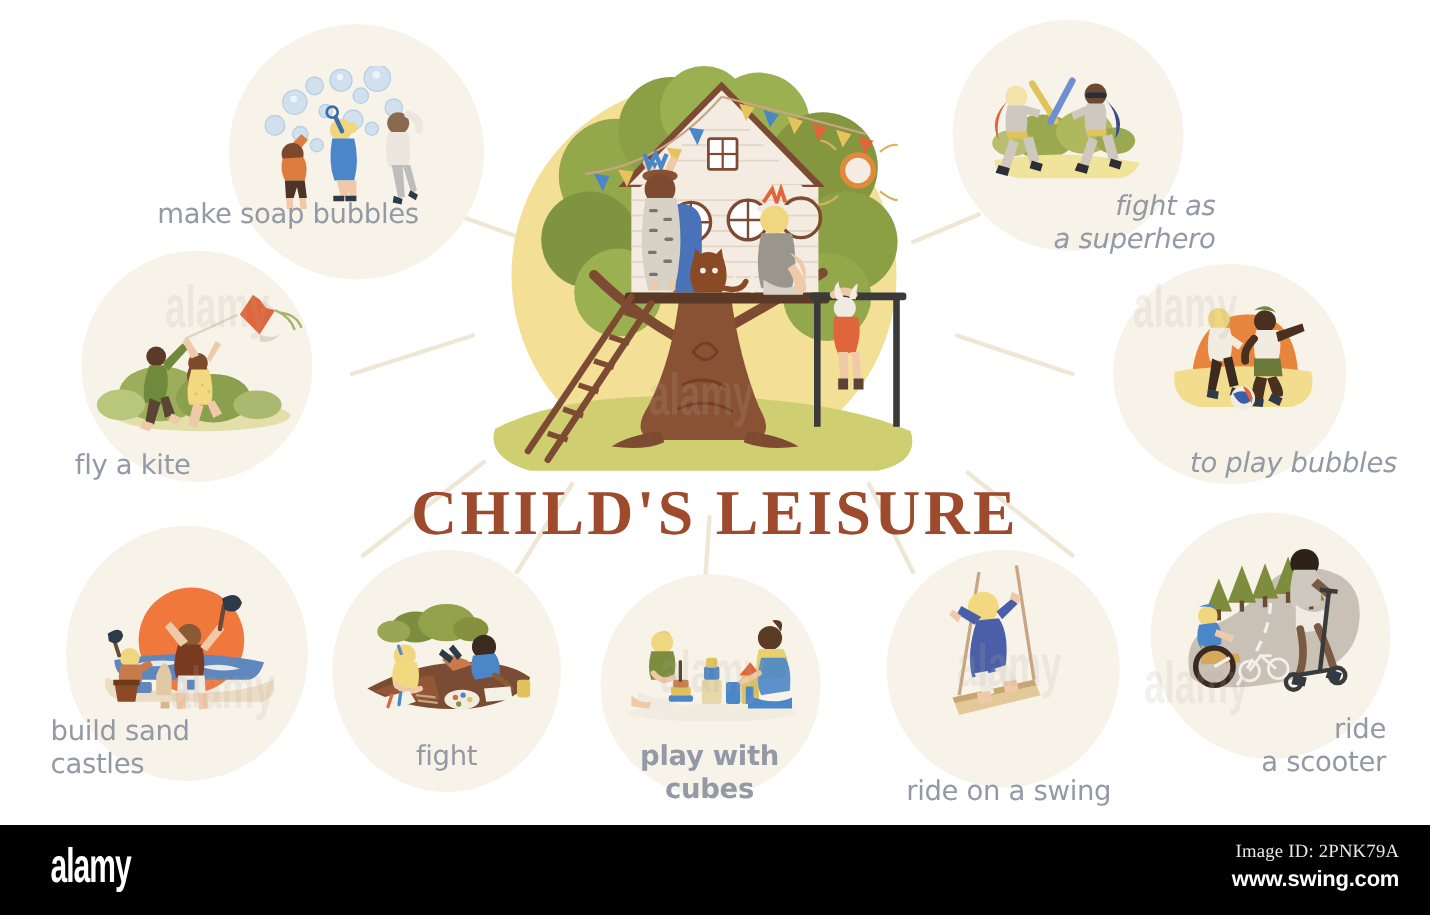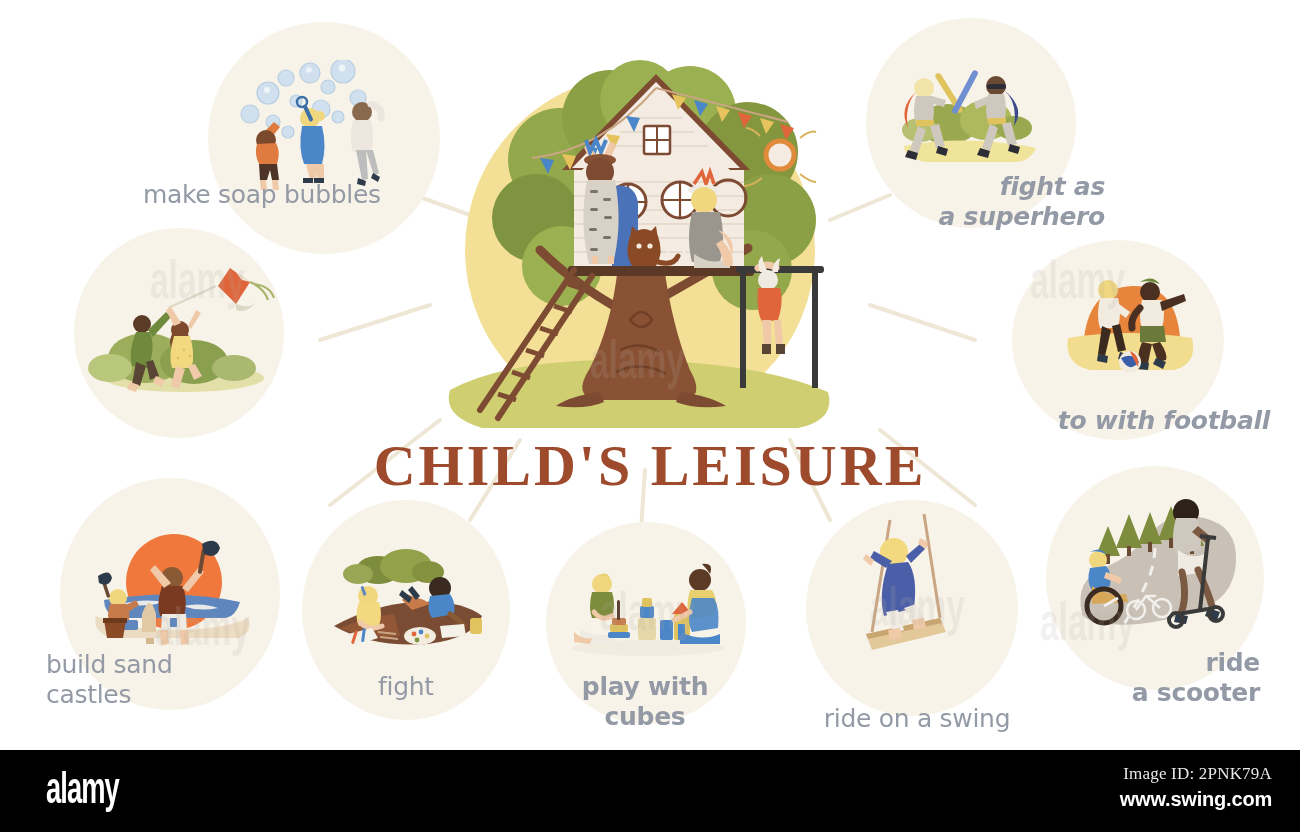--- a/index.html
+++ b/index.html
@@ -49,21 +49,21 @@
     position:absolute;
     color:#939aa6;
     font-size:25px;
     line-height:30px;
     letter-spacing:-.3px;
     white-space:pre-line;
     font-family:"DejaVu Sans","Liberation Sans",sans-serif;
     font-weight:400;
   }
   .label.ital{font-style:italic;}
-  .label.r{text-align:right;font-weight:bold;}
+  .label.r{text-align:right;}
   .label.l{text-align:left;}
   .label.c{text-align:center;}
   
   .title{
     position:absolute;
     left:0;width:1300px;top:432px;
     text-align:center;
     color:#9d4a2d;
     font-size:58px;
     font-weight:700;
@@ -171,20 +171,21 @@
 
     <circle cx="96" cy="80" r="9" fill="#7d4a2d"></circle>
     <path d="M88 84 q-4 8 0 16 l16 0 q3 -8 0 -16z" fill="#7d4a2d"></path>
     <path d="M90 86 q-6 20 -2 32 l20 0 q3 -16 -2 -32z" fill="#f2d97f"></path>
     <path d="M90 76 l-8 -16 5 -3 10 16z M104 76 l8 -16 5 3 -10 16z" fill="#f0c9a8"></path>
     <path d="M92 116 l-5 20 8 3 6 -20z M104 116 l6 14 8 -4 -7 -12z" fill="#f0c9a8"></path>
     <circle cx="100" cy="100" r="1.4" fill="#e0c35c"></circle>
       <circle cx="94" cy="108" r="1.4" fill="#e0c35c"></circle>
     <circle cx="106" cy="106" r="1.4" fill="#e0c35c"></circle>
   </svg>
+  <div class="label l" style="left:68px;top:408px;width:220px;">fly a kite</div>
 
   <div class="bubble" style="left:60px;top:478px;width:220px;height:232px;"></div>
   <svg class="scene" style="left:76px;top:520px;" width="190" height="130" viewBox="0 0 190 130">
 
     <circle cx="98" cy="62" r="48" fill="#f1783c"></circle>
 
     <path d="M28 80 q70 -12 136 2 q-4 14 -14 16 l-110 0 q-12 -6 -12 -18z" fill="#5f87bd"></path>
     <path d="M46 84 q20 -6 44 -2 q-22 6 -44 2z M106 86 q20 -4 36 2 q-18 4 -36 -2z" fill="#e9e9e9"></path>
 
     <path d="M20 96 q40 16 86 14 q46 -2 66 -12 q6 14 -10 20 l-128 0 q-18 -8 -14 -22z" fill="#eddcc4"></path>
@@ -383,21 +384,21 @@
     <path d="M78 42 q-10 10 -8 20" stroke="#4a3020" stroke-width="7" fill="none" stroke-linecap="round"></path>
     <path d="M78 60 l24 0 2 16 -26 0z" fill="#6b7a3a"></path>
     <path d="M80 76 q-6 14 -2 22 l8 0 q2 -12 4 -20z" fill="#4a3020"></path>
     <path d="M98 76 q8 12 6 18 l-8 2 -6 -18z" fill="#4a3020"></path>
     <path d="M76 96 l11 1 -1 7 -11 -1z M94 92 l10 4 -3 7 -10 -5z" fill="#2d3a4a"></path>
 
     <circle cx="68" cy="96" r="11" fill="#f2ece0"></circle>
     <path d="M59 92 q12 -6 18 4 q-10 12 -18 -4z" fill="#3a5fa8"></path>
     <path d="M68 85 q10 4 8 16 q-6 -10 -8 -16z" fill="#e0653a"></path>
   </svg>
-  <div class="label r ital" style="left:1010px;top:406px;width:260px;">to with football</div>
+  <div class="label r ital" style="left:1010px;top:406px;width:260px;">to play bubbles</div>
 
   <div class="bubble" style="left:866px;top:18px;width:210px;height:210px;"></div>
   <svg class="scene" style="left:890px;top:62px;" width="160" height="110" viewBox="0 0 160 110">
 
     <ellipse cx="58" cy="62" rx="30" ry="20" fill="#9aa850"></ellipse>
     <ellipse cx="96" cy="58" rx="26" ry="20" fill="#aeb95e"></ellipse>
     <ellipse cx="30" cy="68" rx="18" ry="12" fill="#b6c070"></ellipse>
     <ellipse cx="124" cy="66" rx="18" ry="12" fill="#9aa850"></ellipse>
     <path d="M14 84 q60 -12 132 2 q-6 14 -22 14 l-88 0 q-22 -4 -22 -16z" fill="#f0e39a"></path>
 

